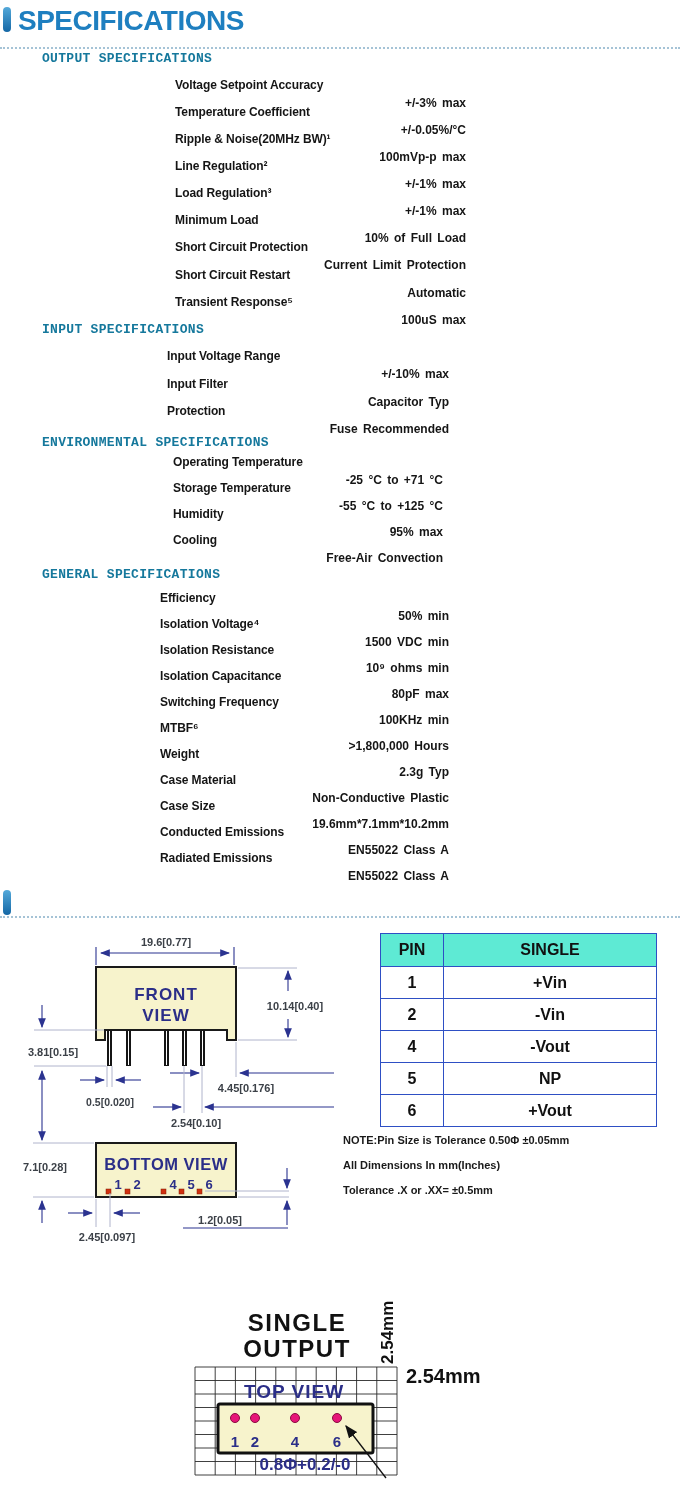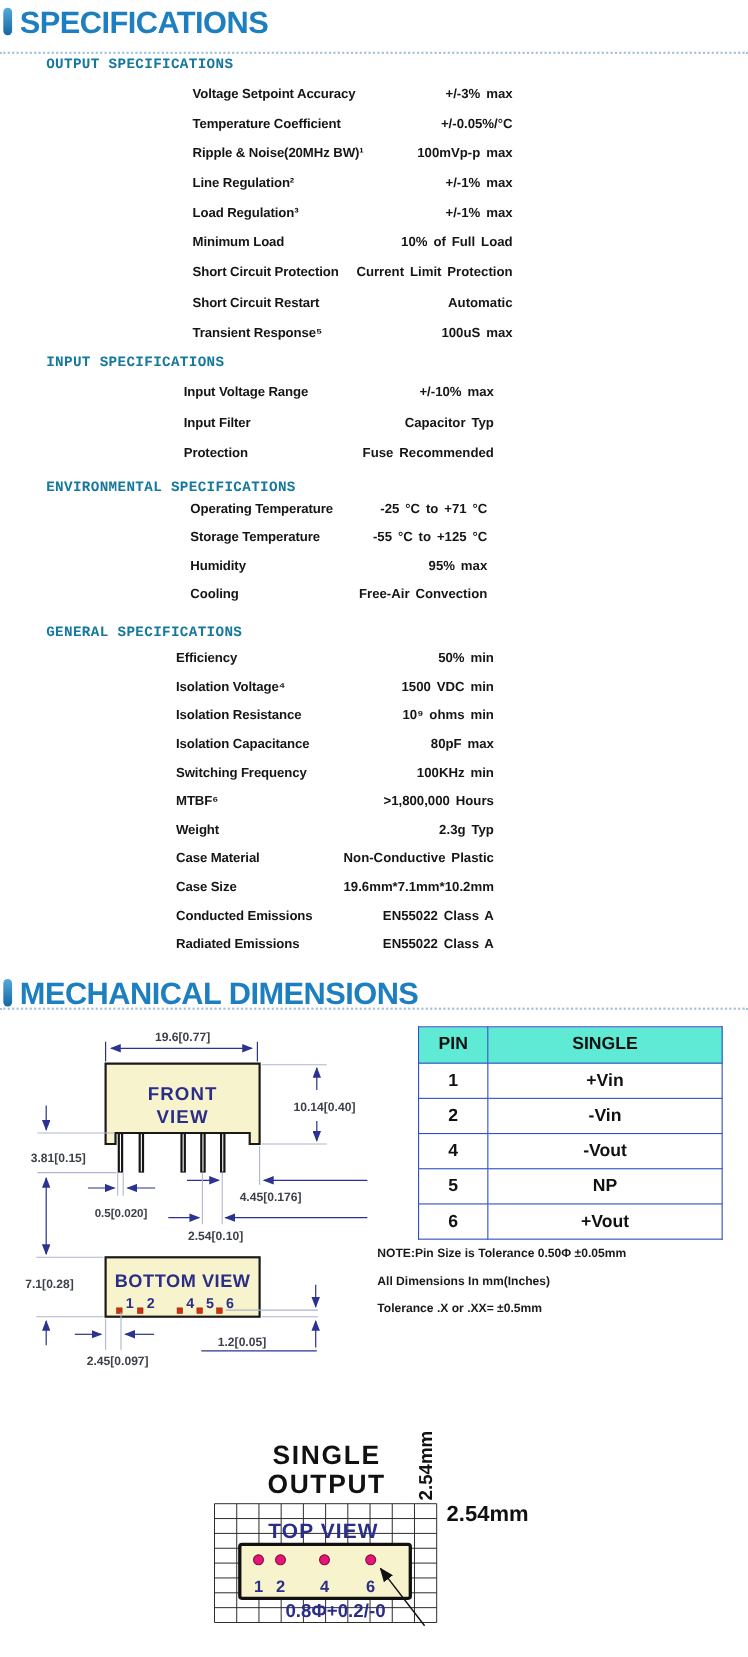--- a/index.html
+++ b/index.html
@@ -11,21 +11,21 @@
         background:linear-gradient(#54a9da,#1467a5);}
   .big-title{position:absolute;left:18px;font-size:28px;font-weight:bold;letter-spacing:-0.5px;
         color:#1e7fc0;white-space:nowrap;}
   .dotted{position:absolute;left:0;right:0;border-top:2px dotted #a5c3d6;height:0;}
   
   .sec{position:absolute;left:0;top:0;width:680px;height:0;}
   .sec-h{position:absolute;left:42px;font-size:13px;font-weight:bold;letter-spacing:0.3px;
         color:#15789c;white-space:nowrap;font-family:Liberation Mono, monospace;}
   .srow{position:absolute;left:0;width:636px;height:15px;}
   .lbl{position:absolute;font-size:12px;font-weight:bold;color:#151515;white-space:nowrap;letter-spacing:-0.1px;}
-  .val{position:absolute;font-size:12px;font-weight:bold;color:#151515;white-space:nowrap;word-spacing:2px;}
+  .val{position:absolute;font-size:12px;font-weight:bold;color:#151515;white-space:nowrap;word-spacing:2px;margin-top:18px;}
   .sec0 .lbl{left:175px}.sec0 .val{right:170px}
   .sec1 .lbl{left:167px}.sec1 .val{right:187px}
   .sec2 .lbl{left:173px}.sec2 .val{right:193px}
   .sec3 .lbl{left:160px}.sec3 .val{right:187px}
   
   table.pintable{position:absolute;left:380px;top:933px;width:277px;border-collapse:collapse;}
   table.pintable td,table.pintable th{border:1.5px solid #2e4fc4;text-align:center;
         font-size:16px;font-weight:bold;color:#111;padding:0;}
   table.pintable th{background:#5eead4;height:32px;}
   table.pintable td{height:31px;background:#fff;}
@@ -167,21 +167,20 @@
         <span class="lbl">Conducted Emissions</span>
         <span class="val">EN55022 Class A</span>
       </div>
     <div class="srow" style="top:851px">
         <span class="lbl">Radiated Emissions</span>
         <span class="val">EN55022 Class A</span>
       </div>
   </div>
 
   <div class="pill" style="top:890px"></div>
-  <div class="big-title" style="top:888px">MECHANICAL DIMENSIONS</div>
   <div class="dotted" style="top:916px"></div>
 
   <svg class="abs" style="left:0;top:925px" width="340" height="356" viewBox="0 0 340 356">
     <defs>
       <marker id="ar" markerWidth="9" markerHeight="7" refX="8" refY="3.5" orient="auto-start-reverse">
         <path d="M0,0 L9,3.5 L0,7 Z" fill="#2b3390"></path>
       </marker>
       <marker id="arb" markerWidth="10" markerHeight="8" refX="9" refY="4" orient="auto-start-reverse">
         <path d="M0,0 L10,4 L0,8 Z" fill="#111"></path>
       </marker>

